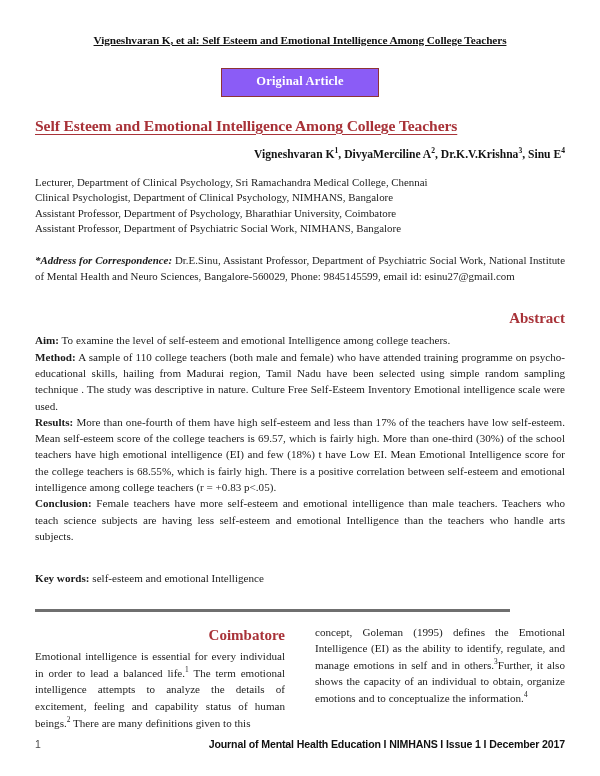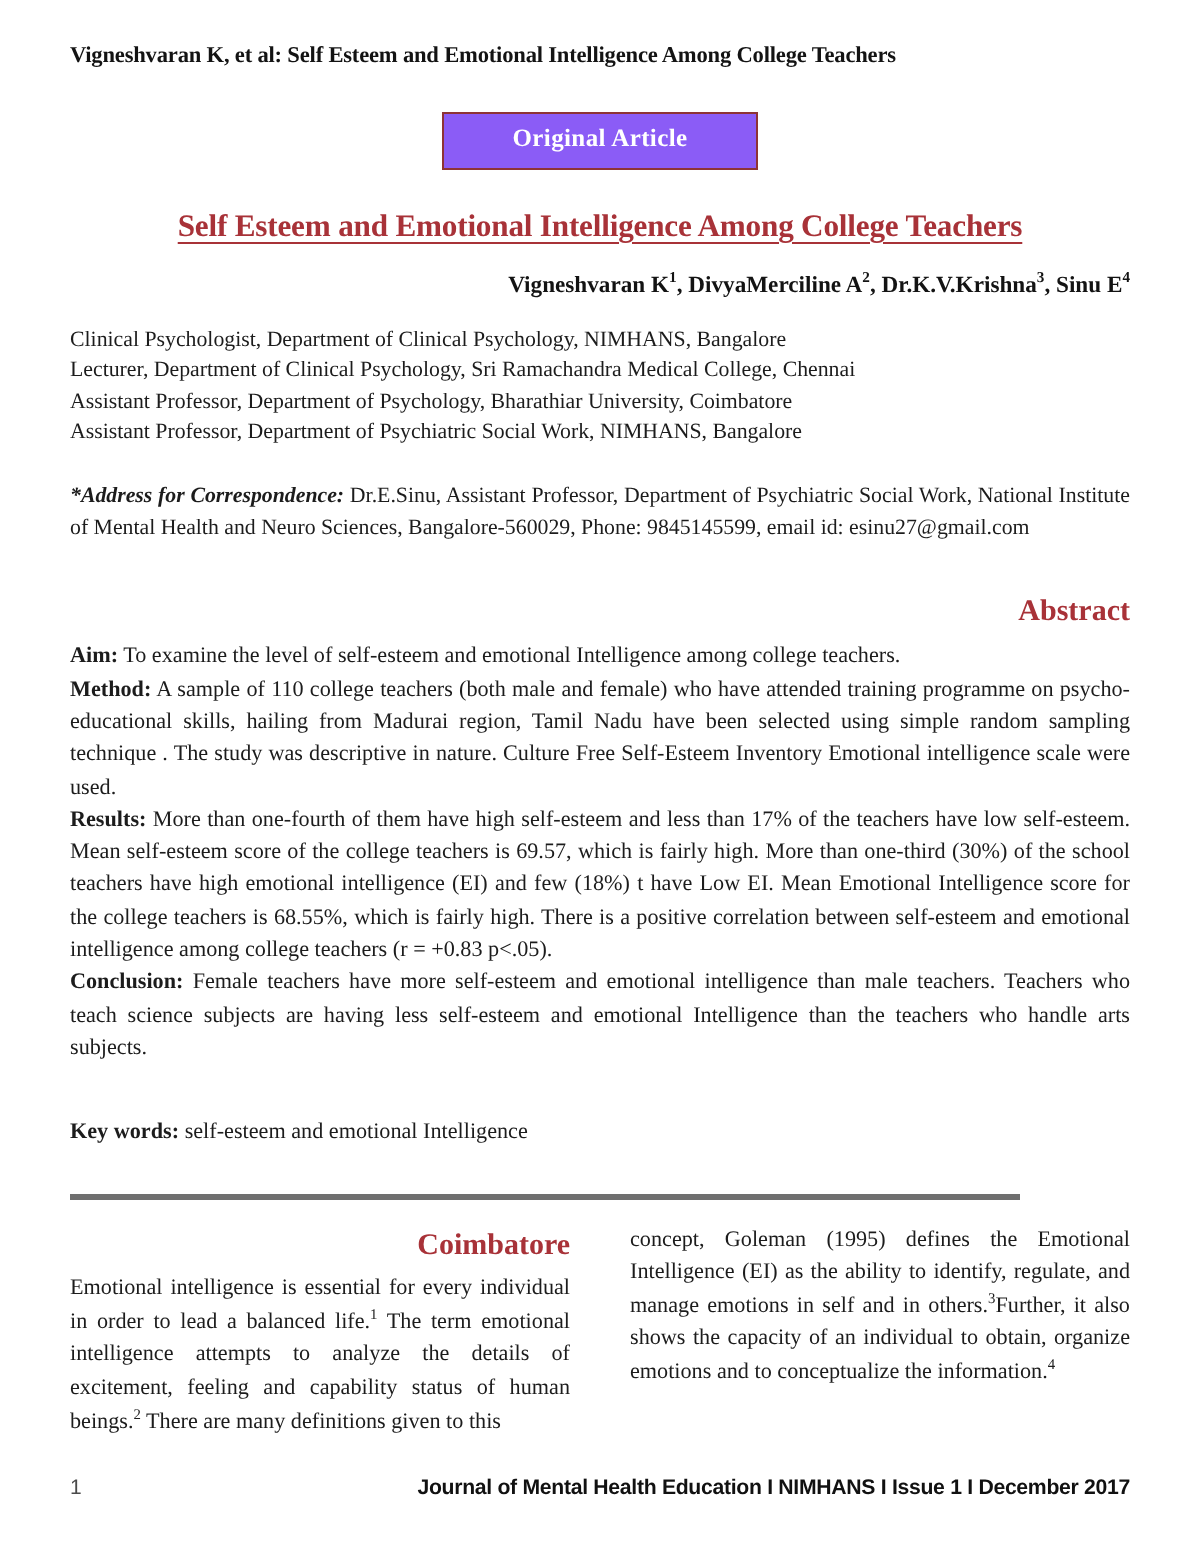--- a/index.html
+++ b/index.html
@@ -18,26 +18,27 @@
   .page {
     position: relative;
     width: 600px;
     height: 776px;
     box-sizing: border-box;
     padding: 0 35px;
   }
 
   
   .running-header {
-    text-align: left;
+    text-align: center;
     font-size: 11.3px;
     font-weight: bold;
     letter-spacing: -0.1px;
-    padding-top: 22px;
+    padding-top: 34px;
     color: #131313;
+    text-decoration: underline;
   }
 
   
   .badge-wrap {
     text-align: center;
     margin-top: 22px;
   }
   .badge {
     display: inline-block;
     background: #8b5cf6;
@@ -45,21 +46,20 @@
     color: #ffffff;
     font-weight: bold;
     font-size: 12.5px;
     padding: 6px 34px 7px 34px;
     letter-spacing: 0.2px;
     line-height: 1.1;
   }
 
   
   .article-title {
-    text-align: center;
     color: #a83238;
     font-weight: bold;
     font-size: 15.6px;
     margin-top: 20px;
     text-decoration: underline;
     text-underline-offset: 2.5px;
     letter-spacing: -0.1px;
   }
 
   
@@ -194,22 +194,22 @@
     <span class="badge">Original Article</span>
   </div>
 
   <div class="article-title">Self Esteem and Emotional Intelligence Among College Teachers</div>
 
   <div class="authors">
     <span>Vigneshvaran K</span><sup>1</sup><span>, </span><span>DivyaMerciline A</span><sup>2</sup><span>, </span><span>Dr.K.V.Krishna</span><sup>3</sup><span>, </span><span>Sinu E</span><sup>4</sup>
   </div>
 
   <div class="affiliations">
+    <div>Lecturer, Department of Clinical Psychology, Sri Ramachandra Medical College, Chennai</div>
     <div>Clinical Psychologist, Department of Clinical Psychology, NIMHANS, Bangalore</div>
-    <div>Lecturer, Department of Clinical Psychology, Sri Ramachandra Medical College, Chennai</div>
     <div>Assistant Professor, Department of Psychology, Bharathiar University, Coimbatore</div>
     <div>Assistant Professor, Department of Psychiatric Social Work, NIMHANS, Bangalore</div>
   </div>
 
   <div class="correspondence">
     <span class="lbl">*Address for Correspondence:</span><span> Dr.E.Sinu, Assistant Professor, Department of Psychiatric Social Work, National Institute of Mental Health and Neuro Sciences, Bangalore-560029, Phone: 9845145599, email id: esinu27@gmail.com</span>
   </div>
 
   <div class="section-heading">Abstract</div>
 

